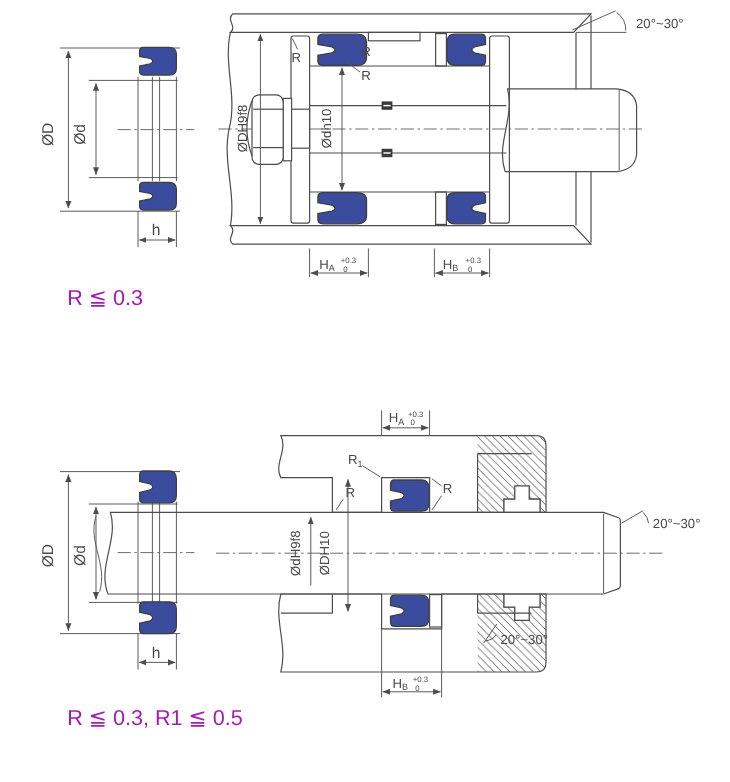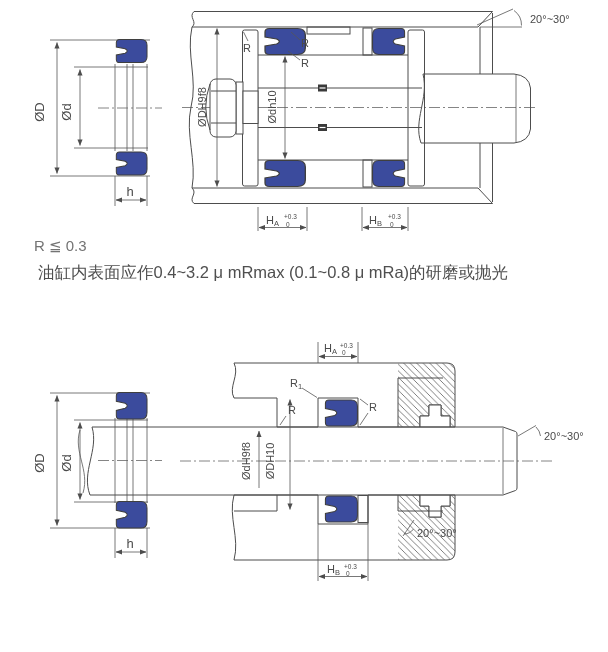--- a/index.html
+++ b/index.html
@@ -8,21 +8,21 @@
   svg{position:absolute;left:0;}
   svg text{font-family:"Liberation Sans",sans-serif;fill:#4a4a4a;}
   .ln{stroke:#4d4d4d;stroke-width:1;fill:none;}
   .lnw{stroke:#4d4d4d;stroke-width:1;fill:#fff;}
   .dim{stroke:#555;stroke-width:0.8;fill:none;}
   .cl{stroke:#666;stroke-width:0.8;fill:none;stroke-dasharray:11 3 2 3;}
   .lbl{font-size:11px;}
   .lbl13{font-size:13px;}
   .sub{font-size:7.5px;}
   .tol{font-size:6.5px;}
-  .note-r{position:absolute;left:34px;font-size:15px;color:#737373;}
+  .note-r{position:absolute;left:56px;font-size:18px;color:#a21caf;}
   .note{position:absolute;left:38px;font-size:16.5px;color:#4f4f4f;white-space:nowrap;}
 </style>
 </head>
 <body>
 
 <div id="page">
 
 <svg style="top:0" width="608" height="240" viewBox="0 0 608 240">
   <defs>
     <pattern id="t-h1" width="6.5" height="6.5" patternUnits="userSpaceOnUse">
@@ -166,21 +166,20 @@
     <g>
       <line class="dim" x1="480" y1="27" x2="522" y2="27"></line>
       <line class="dim" x1="477" y1="25" x2="513" y2="9"></line>
       <path class="dim" d="M 514,10.5 A 18 18 0 0 1 521.5,25.5"></path>
       <text class="lbl" x="530" y="23">20°~30°</text>
     </g>
   </g>
 </svg>
 
 <div class="note-r" style="top:237px">R ≦ 0.3</div>
-<div class="note" style="top:262px">油缸内表面应作0.4~3.2 μ mRmax (0.1~0.8 μ mRa)的研磨或抛光</div>
 
 <svg style="top:330px" width="608" height="256" viewBox="0 0 608 256">
   <defs>
     <pattern id="b-h1" width="6.5" height="6.5" patternUnits="userSpaceOnUse">
       <path d="M-1,7.5 L7.5,-1 M-1,1 L1,-1 M5.5,7.5 L7.5,5.5" stroke="#5f5f5f" stroke-width="0.8"></path>
     </pattern>
     <pattern id="b-h2" width="6.5" height="6.5" patternUnits="userSpaceOnUse">
       <path d="M-1,-1 L7.5,7.5 M5.5,-1 L7.5,1 M-1,5.5 L1,7.5" stroke="#5f5f5f" stroke-width="0.8"></path>
     </pattern>
     <pattern id="b-ck" width="6" height="6" patternUnits="userSpaceOnUse">
@@ -304,14 +303,15 @@
       <text class="lbl" x="544" y="110">20°~30°</text>
     </g>
     <g>
       <line class="dim" x1="403" y1="206" x2="414" y2="190"></line>
       <path class="dim" d="M 404,204 A 12 12 0 0 0 413.5,199"></path>
       <text class="lbl" x="417" y="207">20°~30°</text>
     </g>
   </g>
 </svg>
 
+<div class="note-r" style="top:587px">R ≦ 0.3, R1 ≦ 0.5</div>
 
 </div>
 
 </body></html>

